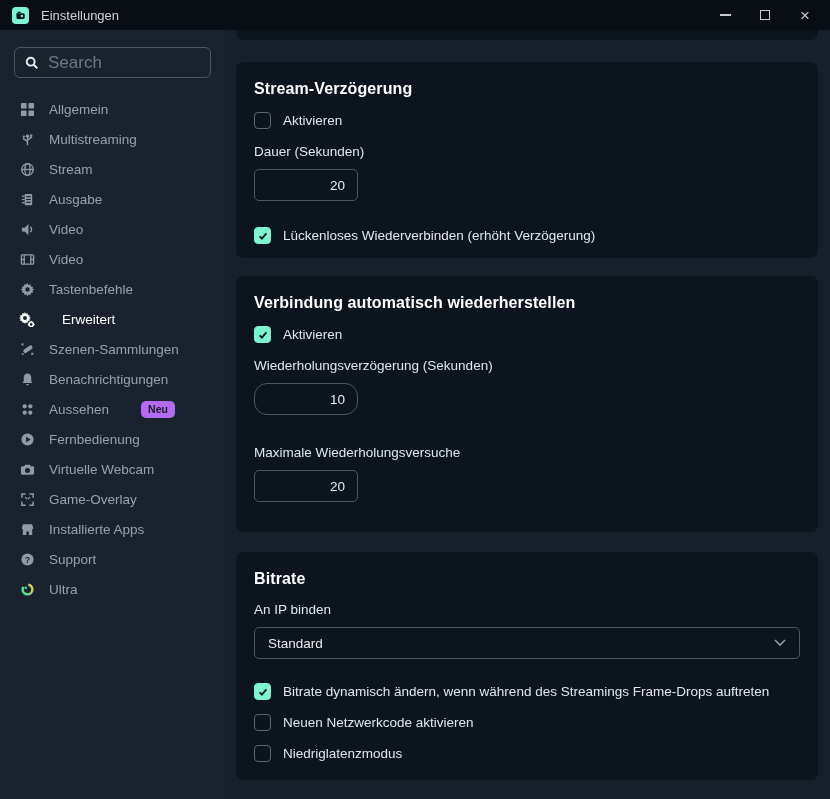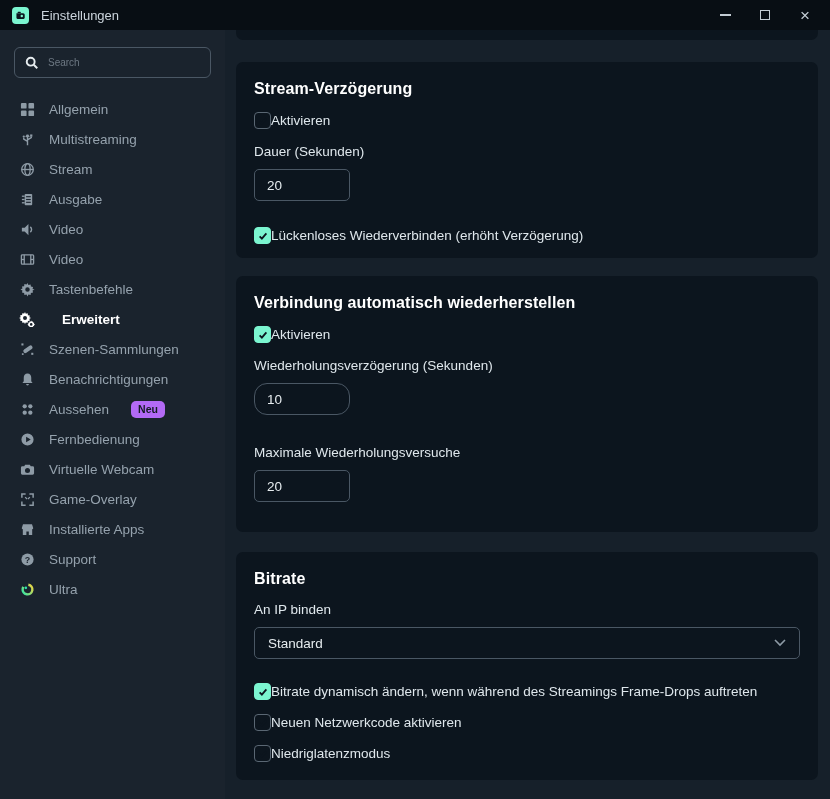--- a/index.html
+++ b/index.html
@@ -44,34 +44,34 @@
     padding: 17px 14px 0 14px;
     overflow: hidden;
   }
   .search-box {
     height: 31px; border: 1px solid #4a5764; border-radius: 6px;
     display: flex; align-items: center; padding: 0 10px; gap: 9px;
     margin-bottom: 16px;
   }
   .search-box input {
     background: transparent; border: none; outline: none;
-    color: #8b5cf6; font-size: 10px; width: 100%;
+    color: #8b5cf6; font-size: 17px; width: 100%;
     font-family: "Liberation Sans", sans-serif;
   }
   .search-box input::placeholder { color: #6d7883; }
   .nav { display: flex; flex-direction: column; }
   .nav-item {
     height: 30px; display: flex; align-items: center; gap: 13px;
     color: #95a2ad; font-size: 13.5px; cursor: default; padding-left: 4px;
   }
   .nav-item .ic { width: 18px; display: inline-flex; justify-content: center; align-items: center; flex: 0 0 18px; }
-  .nav-item.active { color: #ffffff; font-weight: bold; gap: 26px; }
+  .nav-item.active { color: #ffffff; font-weight: normal; gap: 26px; }
   .badge {
     background: #b36af5; color: #141b23; font-size: 10.5px; font-weight: bold;
-    padding: 2.5px 7px; border-radius: 5px; margin-left: 9px;
+    padding: 2.5px 7px; border-radius: 5px; margin-left: 19px;
   }
 
   
   .content {
     flex: 1; background: #16202a;
     padding: 0 12px 0 11px;
     overflow: hidden;
   }
   .panel {
     background: #0c151e; border-radius: 7px;
@@ -82,39 +82,39 @@
     border-radius: 0 0 7px 7px;
     margin-bottom: 22px;
   }
   .panel-stream-delay   { height: 196px; margin-bottom: 18px; }
   .panel-auto-reconnect { height: 256px; margin-bottom: 20px; }
   .panel-network        { height: 228px; }
 
   .panel h2 { font-size: 16px; color: #ffffff; margin: 2px 0 14px 0; letter-spacing: .1px; }
   .field-label { font-size: 13.5px; color: #dfe7ec; margin-bottom: 10px; }
 
-  .cb-row { display: flex; align-items: center; }
+  .cb-row { display: flex; align-items: center; gap: 12px; }
   .mb15 { margin-bottom: 15px; }
   .mb14 { margin-bottom: 14px; }
   .cb {
     width: 17px; height: 17px; flex: 0 0 17px;
     border: 1px solid #5a6773; border-radius: 4px;
     display: inline-flex; align-items: center; justify-content: center;
     background: transparent;
   }
   .cb.checked { background: #7bf5d0; border-color: #7bf5d0; }
   .cb svg { display: none; }
   .cb.checked svg { display: block; }
   .cb-label { font-size: 13.5px; color: #dfe7ec; }
 
   .num-input {
-    width: 96px; height: 32px;
+    width: 104px; height: 32px;
     background: transparent; border: 1px solid #4a5764; border-radius: 5px;
     color: #e6ecef; font-size: 13.5px; padding: 0 12px;
-    font-family: "Liberation Sans", sans-serif; outline: none;
+    font-family: "Liberation Sans", sans-serif; outline: none; text-align: right;
   }
   .in-mb26 { margin-bottom: 26px; }
   .in-mb30 { margin-bottom: 30px; border-radius: 13px; }
 
   .select {
     height: 32px; width: 100%;
     border: 1px solid #4a5764; border-radius: 5px;
     display: flex; align-items: center; justify-content: space-between;
     padding: 0 13px; margin-bottom: 24px;
     color: #e6ecef; font-size: 13.5px; cursor: default;

